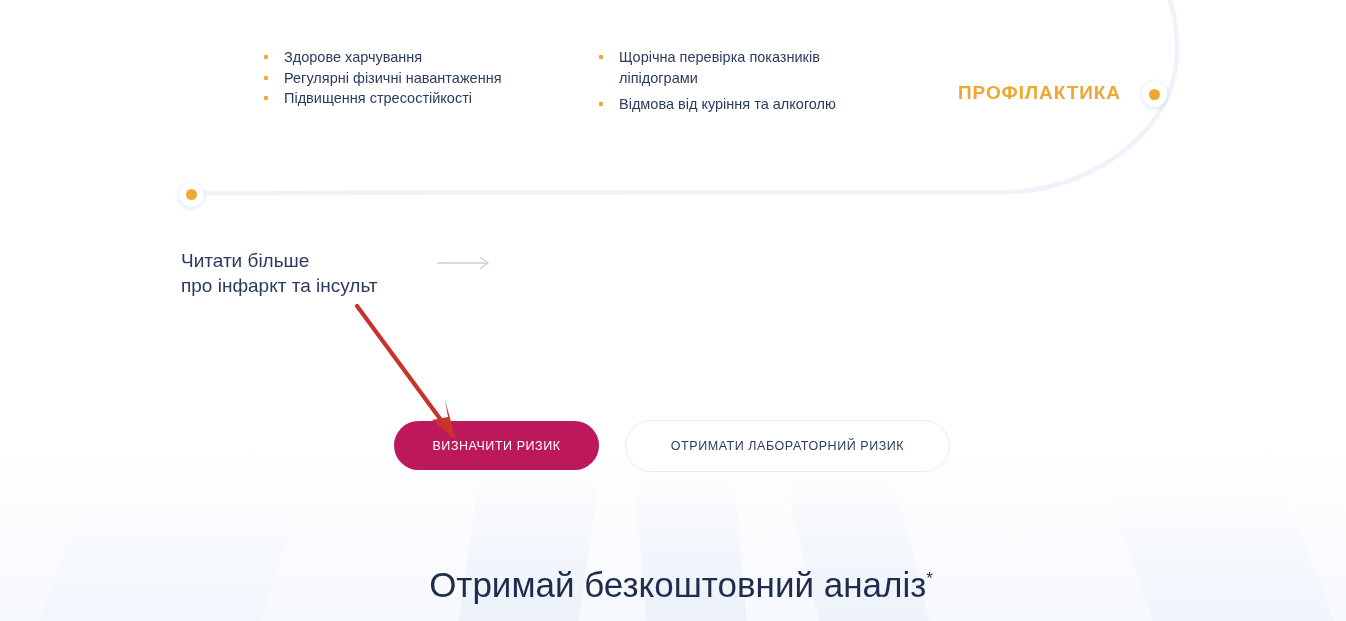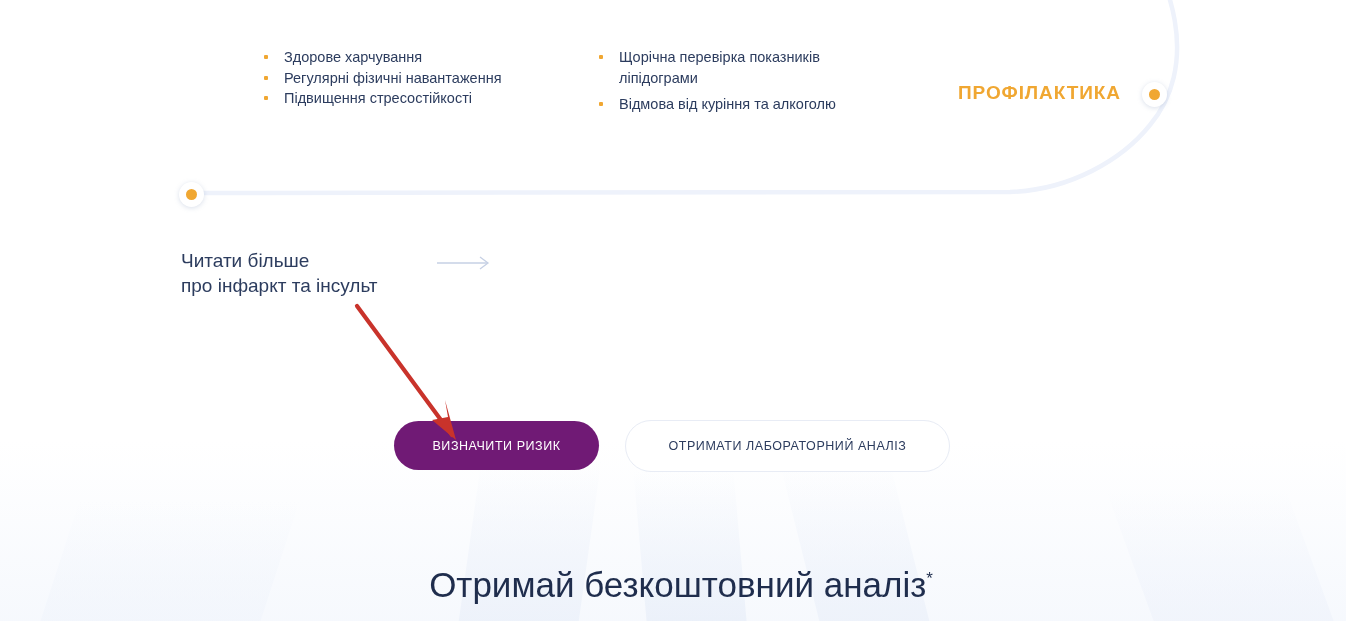--- a/index.html
+++ b/index.html
@@ -137,21 +137,21 @@
     align-items:center;
     justify-content:center;
     border-radius:999px;
     white-space:nowrap;
     cursor:pointer;
     user-select:none;
   }
   #btn-primary {
     left:394px; top:421px;
     width:205px; height:49px;
-    background:#701a75;
+    background:#be185d;
     color:#ffffff;
     font-size:12.5px;
     letter-spacing:0.55px;
     border:none;
   }
   #btn-secondary {
     left:625px; top:420px;
     width:325px; height:52px;
     background:#ffffff;
     color:#2C3C5E;
@@ -244,21 +244,21 @@
   </div>
   <svg class="read-more-arrow" viewBox="0 0 54 16">
     <line x1="0" y1="8" x2="50" y2="8" stroke="#C6D0E4" stroke-width="1.3"></line>
     <polyline points="43,2 51,8 43,14" fill="none" stroke="#C6D0E4" stroke-width="1.3"></polyline>
   </svg>
 
   <div class="btn" id="btn-primary">
     <span>ВИЗНАЧИТИ РИЗИК</span>
   </div>
   <div class="btn" id="btn-secondary">
-    <span>ОТРИМАТИ ЛАБОРАТОРНИЙ АНАЛІЗ</span>
+    <span>ОТРИМАТИ ЛАБОРАТОРНИЙ РИЗИК</span>
   </div>
 
   <svg class="annotation-arrow" viewBox="0 0 140 160">
     <line x1="17" y1="14" x2="112" y2="143" stroke="#C9332B" stroke-width="4.2" stroke-linecap="round"></line>
     <polygon points="116,148 92,128 108,125 105,108" fill="#C9332B"></polygon>
   </svg>
 
   <div class="section-heading">
     <span>Отримай безкоштовний аналіз</span><span class="asterisk">*</span>
   </div>

